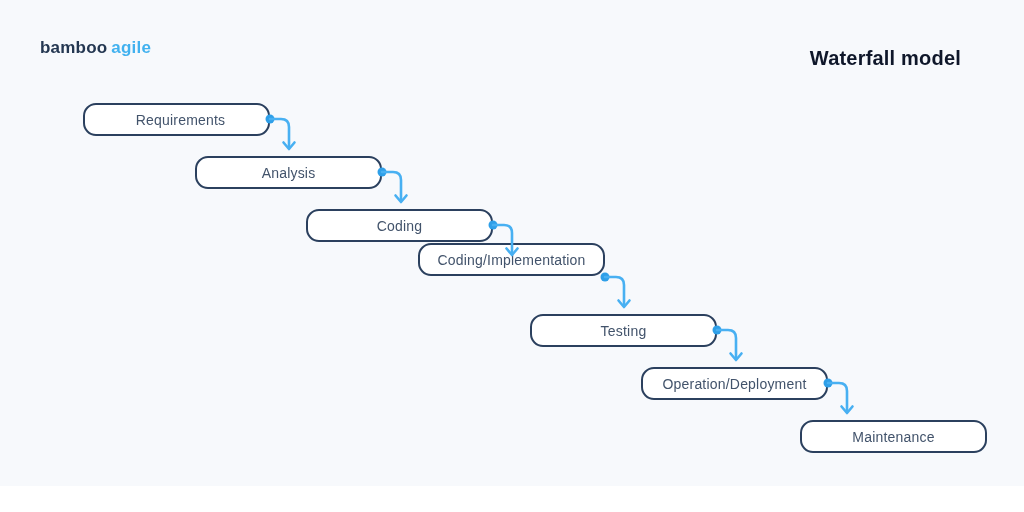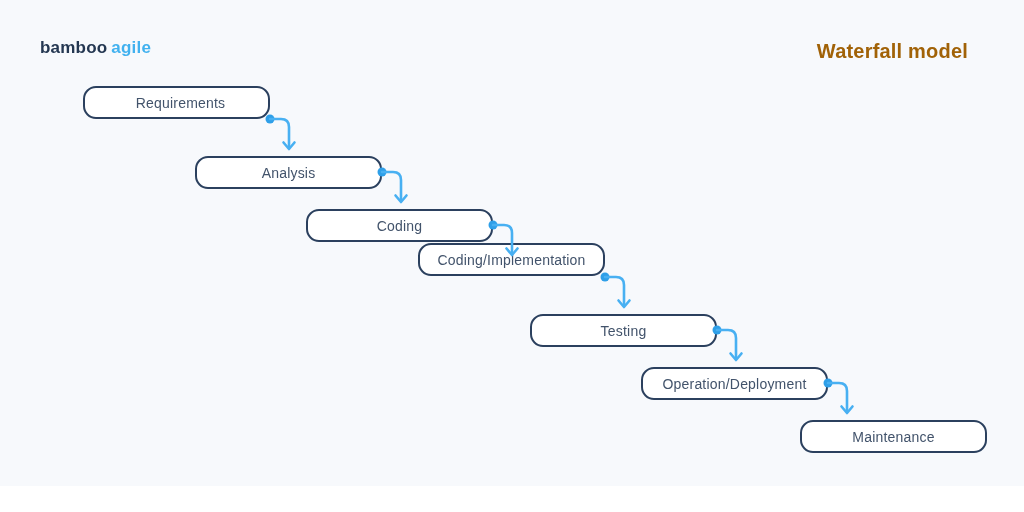--- a/index.html
+++ b/index.html
@@ -25,24 +25,24 @@
     letter-spacing: 0.2px;
     white-space: nowrap;
   }
   .logo .logo-dark { color: #243751; }
   .logo .logo-blue { color: #41b1ef; margin-left: 4px; }
 
   .title {
     position: absolute;
     top: 35px;
     right: 51px;
-    margin: 5px;
+    margin: 12px;
     font-size: 20px;
     font-weight: 700;
-    color: #a16207;
+    color: #0f172a;
     letter-spacing: 0.2px;
     white-space: nowrap;
     text-align: right;
   }
 
   
   .step {
     position: absolute;
     width: 187px;
     height: 33px;
@@ -53,21 +53,21 @@
     display: flex;
     align-items: center;
     justify-content: center;
   }
   .step-label {
     font-size: 14px;
     color: #42536b;
     letter-spacing: 0.2px;
     white-space: nowrap;
   }
-  .s0 { left:  83px; top: 86px; padding-left: 8px; }
+  .s0 { left:  83px; top: 103px; padding-left: 8px; }
   .s1 { left: 195px; top: 156px; }
   .s2 { left: 306px; top: 209px; }
   .s3 { left: 418px; top: 243px; }
   .s4 { left: 530px; top: 314px; }
   .s5 { left: 641px; top: 367px; }
   .s6 { left: 753px; top: 420px; margin-left: 47px; }
 
   
   .conn { position: absolute; overflow: visible; }
   .c0 { left: 265px; top: 113px; }

